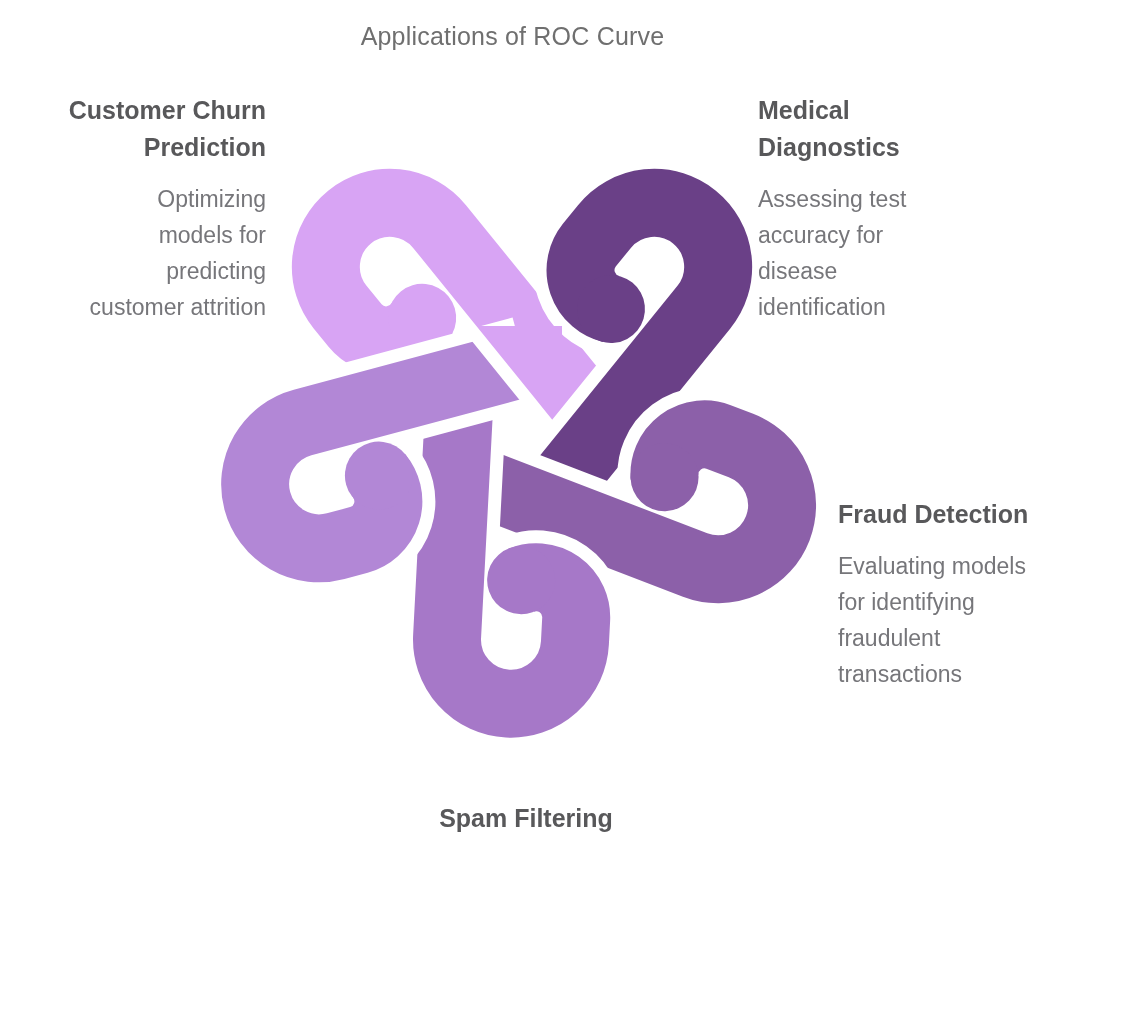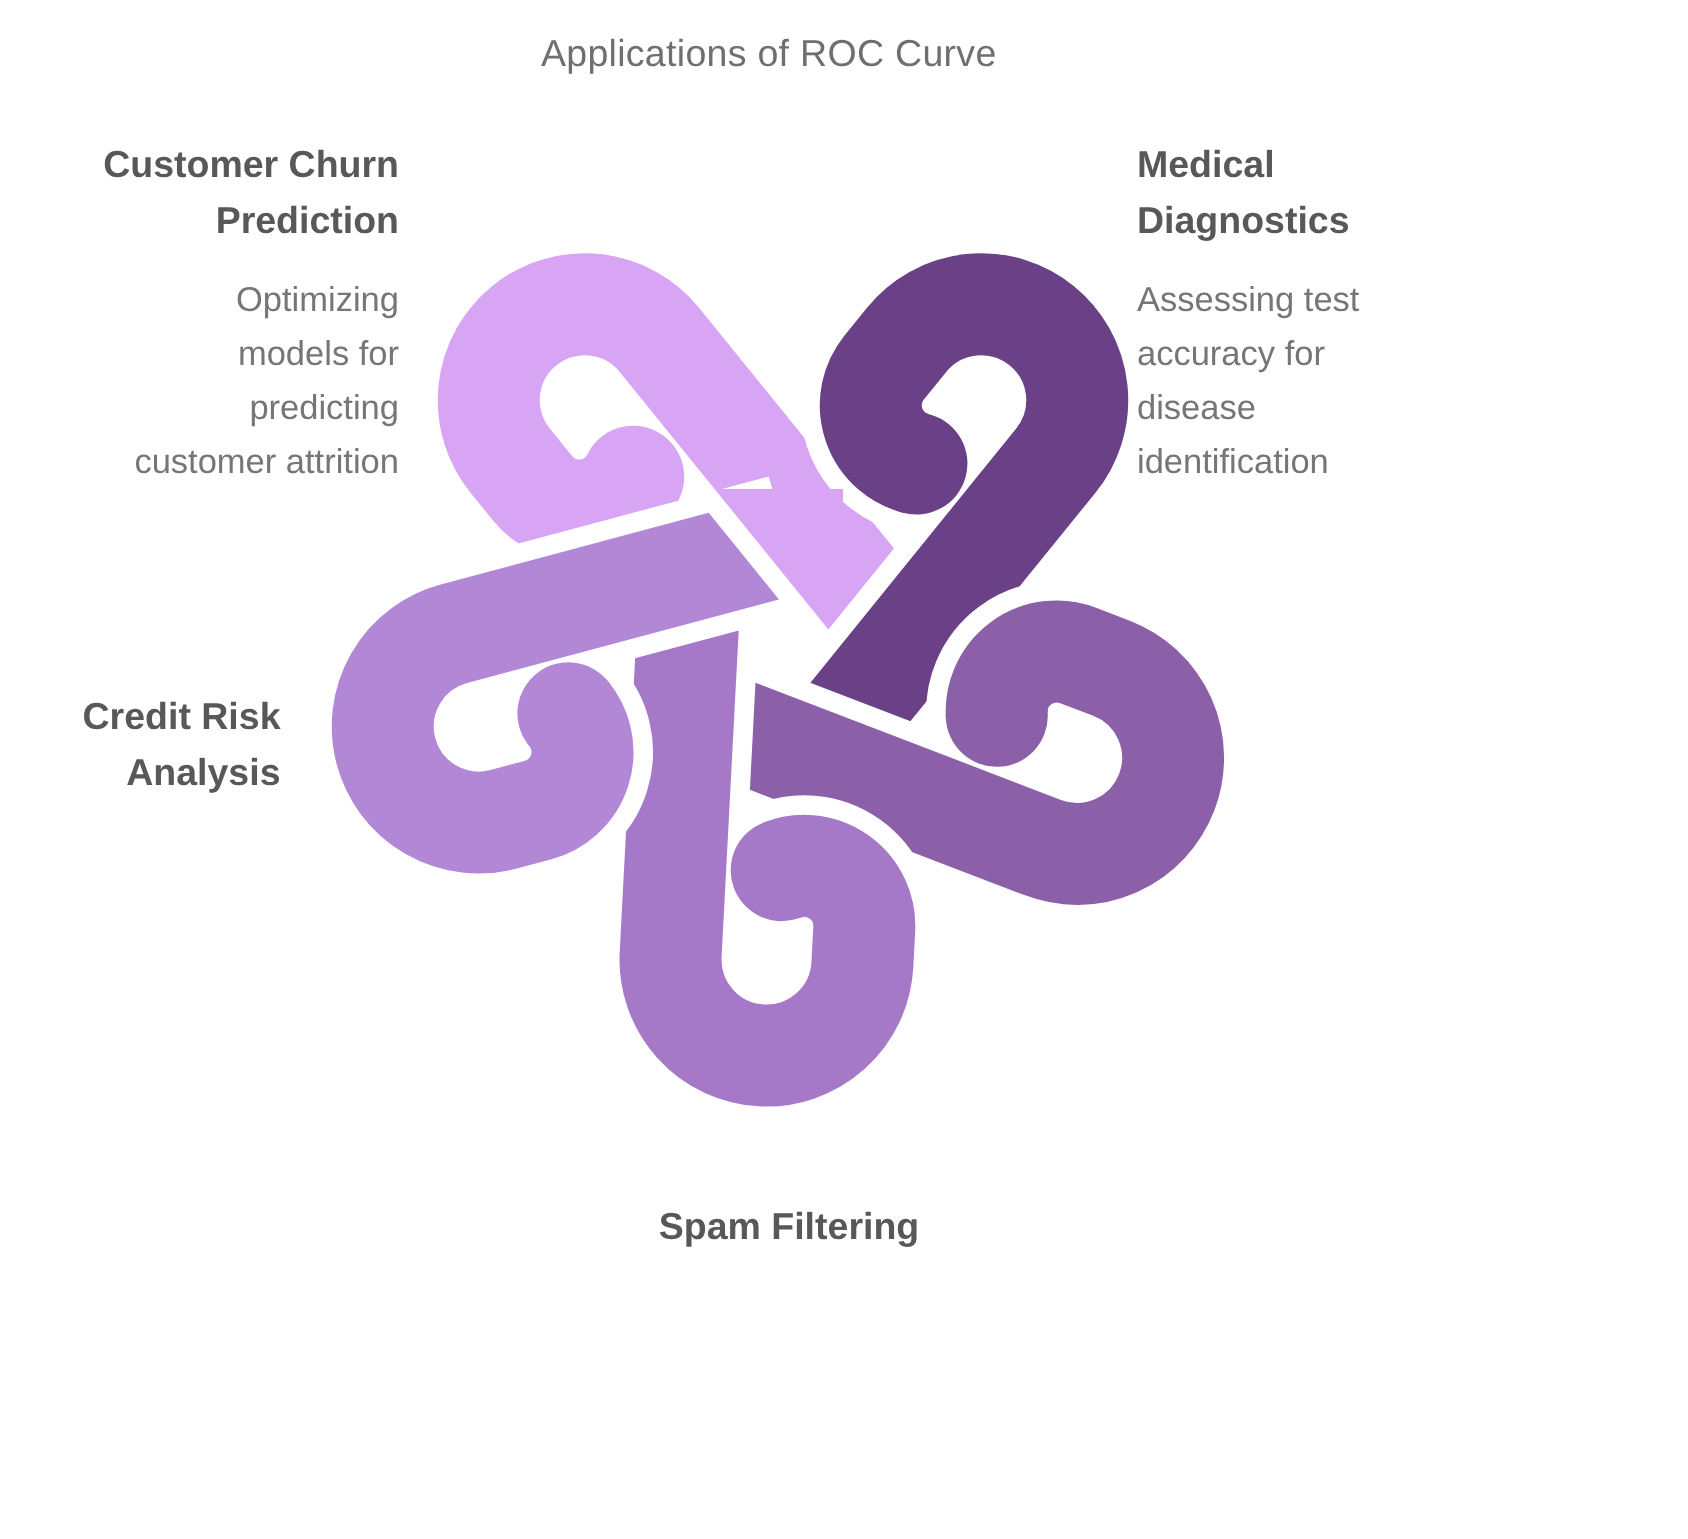--- a/index.html
+++ b/index.html
@@ -121,23 +121,28 @@
 
   <div class="item-block block-churn">
     <div class="item-heading">Customer Churn
 Prediction</div>
     <div class="item-desc">Optimizing
 models for
 predicting
 customer attrition</div>
   </div>
 
+  <div class="item-block block-fraud">
+    <div class="item-heading">Fraud Detection</div>
+    <div class="item-desc">Evaluating models
+for identifying
+fraudulent
+transactions</div>
+  </div>
 
   <div class="item-block block-spam">
     <div class="item-heading">Spam Filtering</div>
   </div>
 
   <div class="item-block block-credit">
-    <div class="item-heading">Credit Risk
-Analysis</div>
   </div>
 
 </div>
 
 </body></html>

